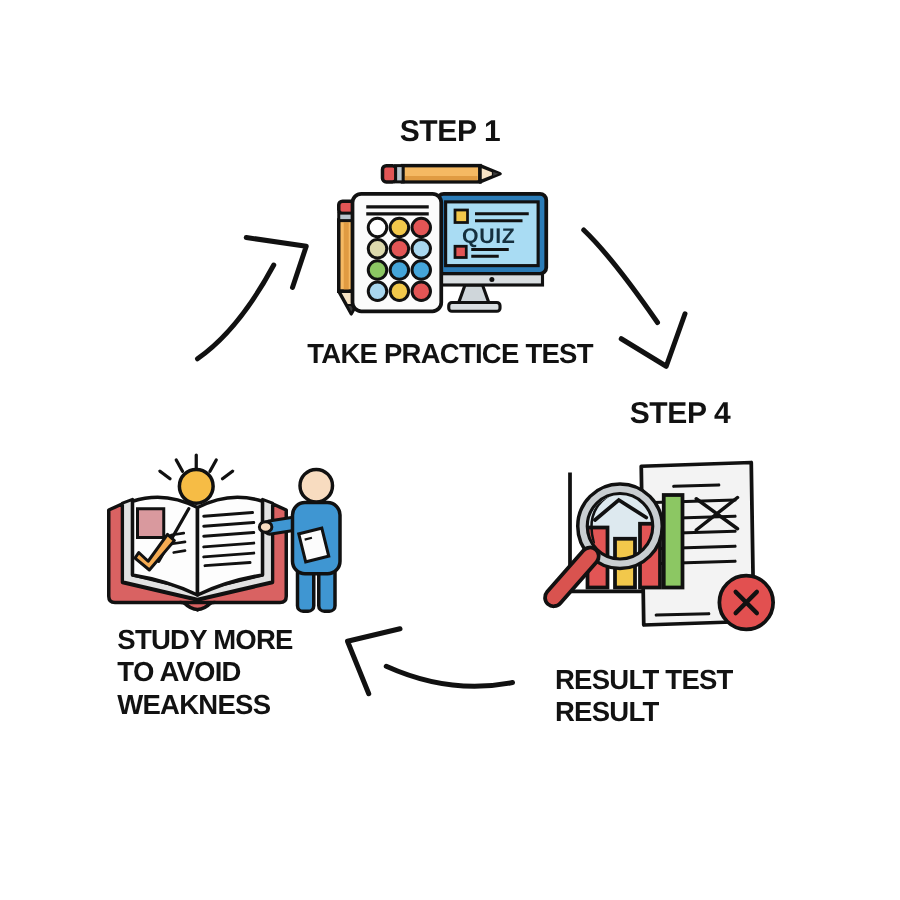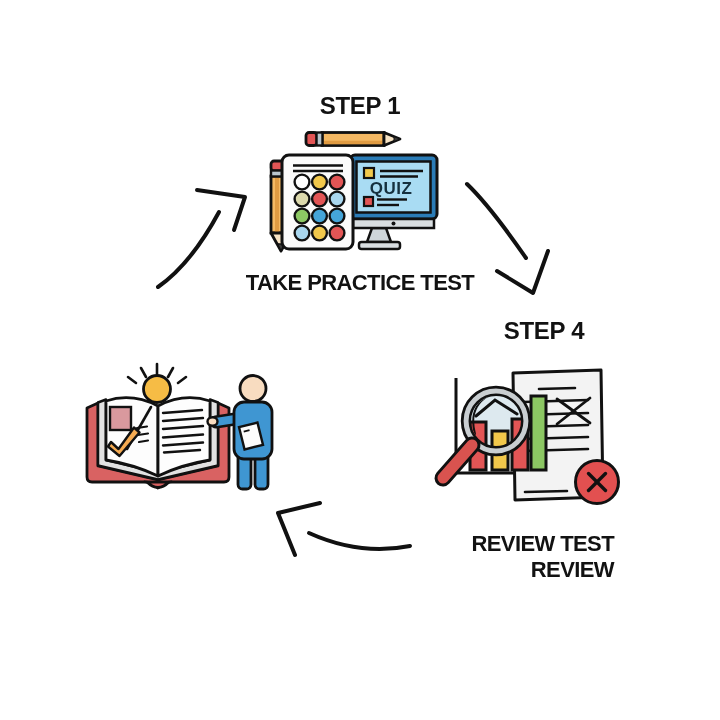--- a/index.html
+++ b/index.html
@@ -2,21 +2,21 @@
 <html><head>
 <meta charset="utf-8">
 <style>
   html,body{margin:0;padding:0;background:#ffffff;}
   .canvas{position:relative;width:699px;height:720px;background:#ffffff;overflow:hidden;
           font-family:"Liberation Sans", sans-serif;}
   .abs{position:absolute;}
   .step-title{position:absolute;transform:translateX(-50%);font-weight:700;font-size:24px;
               color:#121212;white-space:nowrap;letter-spacing:-0.3px;}
   .caption{position:absolute;transform:translateX(-50%);font-weight:700;font-size:22px;
-           color:#121212;white-space:pre-line;text-align:right;letter-spacing:-0.6px;line-height:26px;}
+           color:#121212;white-space:pre-line;text-align:left;letter-spacing:-0.6px;line-height:26px;}
   svg{display:block;}
 </style>
 </head>
 <body>
 
 <div class="canvas">
 
   <svg class="abs" style="left:0;top:0" width="720" height="720" viewBox="0 0 720 720">
     <g fill="none" stroke="#111111" stroke-width="4" stroke-linecap="round" stroke-linejoin="round">
       <path d="M 467 184 Q 490 206 526 258"></path>
@@ -137,21 +137,21 @@
       <line x1="52" y1="100" x2="23" y2="133" stroke="#d9534f" stroke-width="11" stroke-linecap="round"></line>
     </g>
 
     <g>
       <circle cx="177" cy="137" r="21.5" fill="#e25050" stroke="#111" stroke-width="3"></circle>
       <line x1="168.5" y1="128.5" x2="185.5" y2="145.5" stroke="#111" stroke-width="3.4" stroke-linecap="round"></line>
       <line x1="185.5" y1="128.5" x2="168.5" y2="145.5" stroke="#111" stroke-width="3.4" stroke-linecap="round"></line>
     </g>
   </svg>
 
-  <div class="caption" style="left:529px;top:531px">REVIEW TEST REVIEW</div>
+  <div class="caption" style="left:529px;top:531px">RESULT TEST RESULT</div>
 
 
   <svg class="abs" style="left:82px;top:350px" width="222" height="152" viewBox="0 0 222 152">
 
     <g>
       <g stroke="#111" stroke-width="2.6" stroke-linecap="round">
         <line x1="75" y1="14" x2="75" y2="24"></line>
         <line x1="59" y1="18" x2="64" y2="27"></line>
         <line x1="91" y1="18" x2="86" y2="27"></line>
         <line x1="46" y1="27" x2="54" y2="33"></line>
@@ -194,14 +194,17 @@
       <ellipse cx="130.5" cy="71.5" rx="5" ry="4.2" fill="#f8dcc0" stroke="#111" stroke-width="2.4"></ellipse>
       <rect x="152" y="52" width="38" height="57" rx="10" fill="#3f96d2" stroke="#111" stroke-width="2.8"></rect>
       <g transform="rotate(-14 169 86)">
         <rect x="159.5" y="74.5" width="19" height="23" fill="#fcfcfc" stroke="#111" stroke-width="2.4"></rect>
         <line x1="163" y1="80" x2="169" y2="80" stroke="#111" stroke-width="1.8"></line>
       </g>
       <circle cx="171" cy="38.5" r="13" fill="#f8dcc0" stroke="#111" stroke-width="2.8"></circle>
     </g>
   </svg>
 
+  <div class="caption" style="left:164px;top:499px">STUDY MORE
+TO AVOID
+WEAKNESS</div>
 
 </div>
 
 </body></html>

